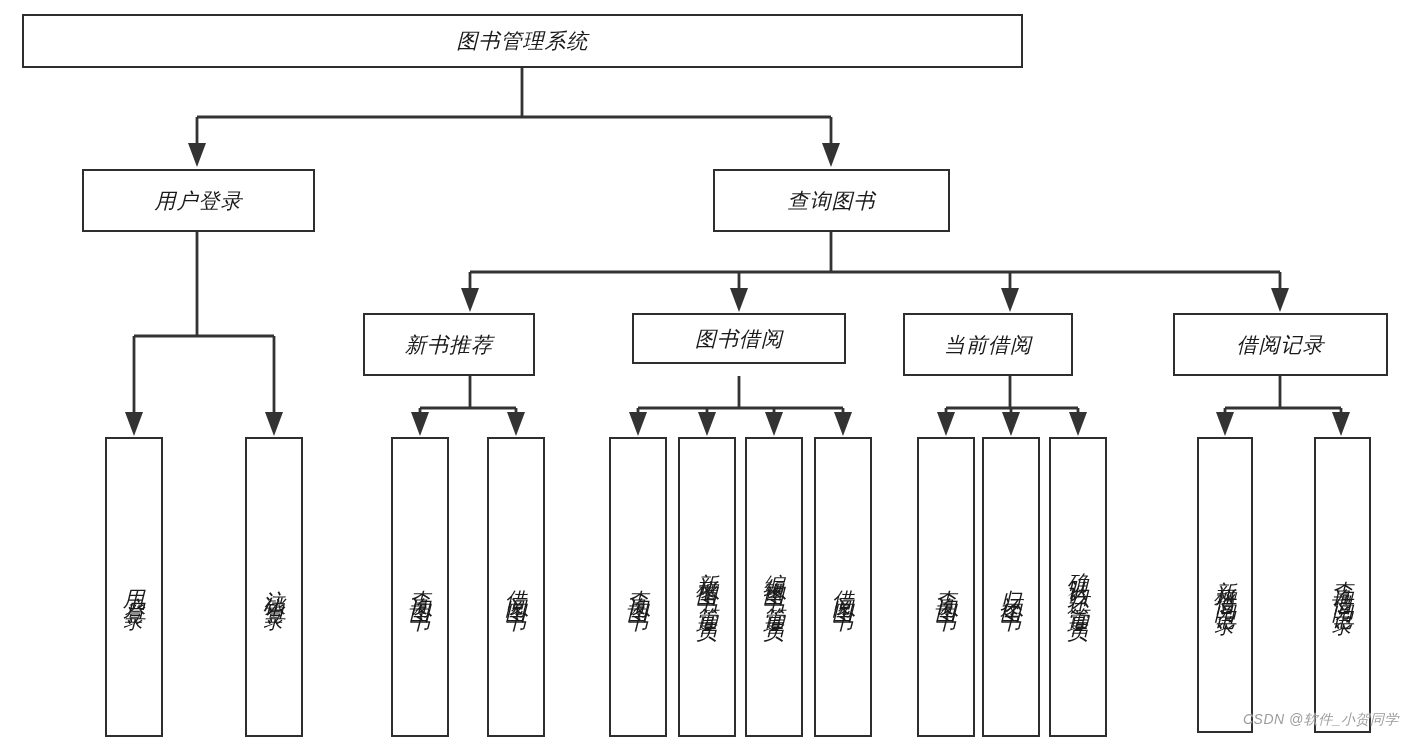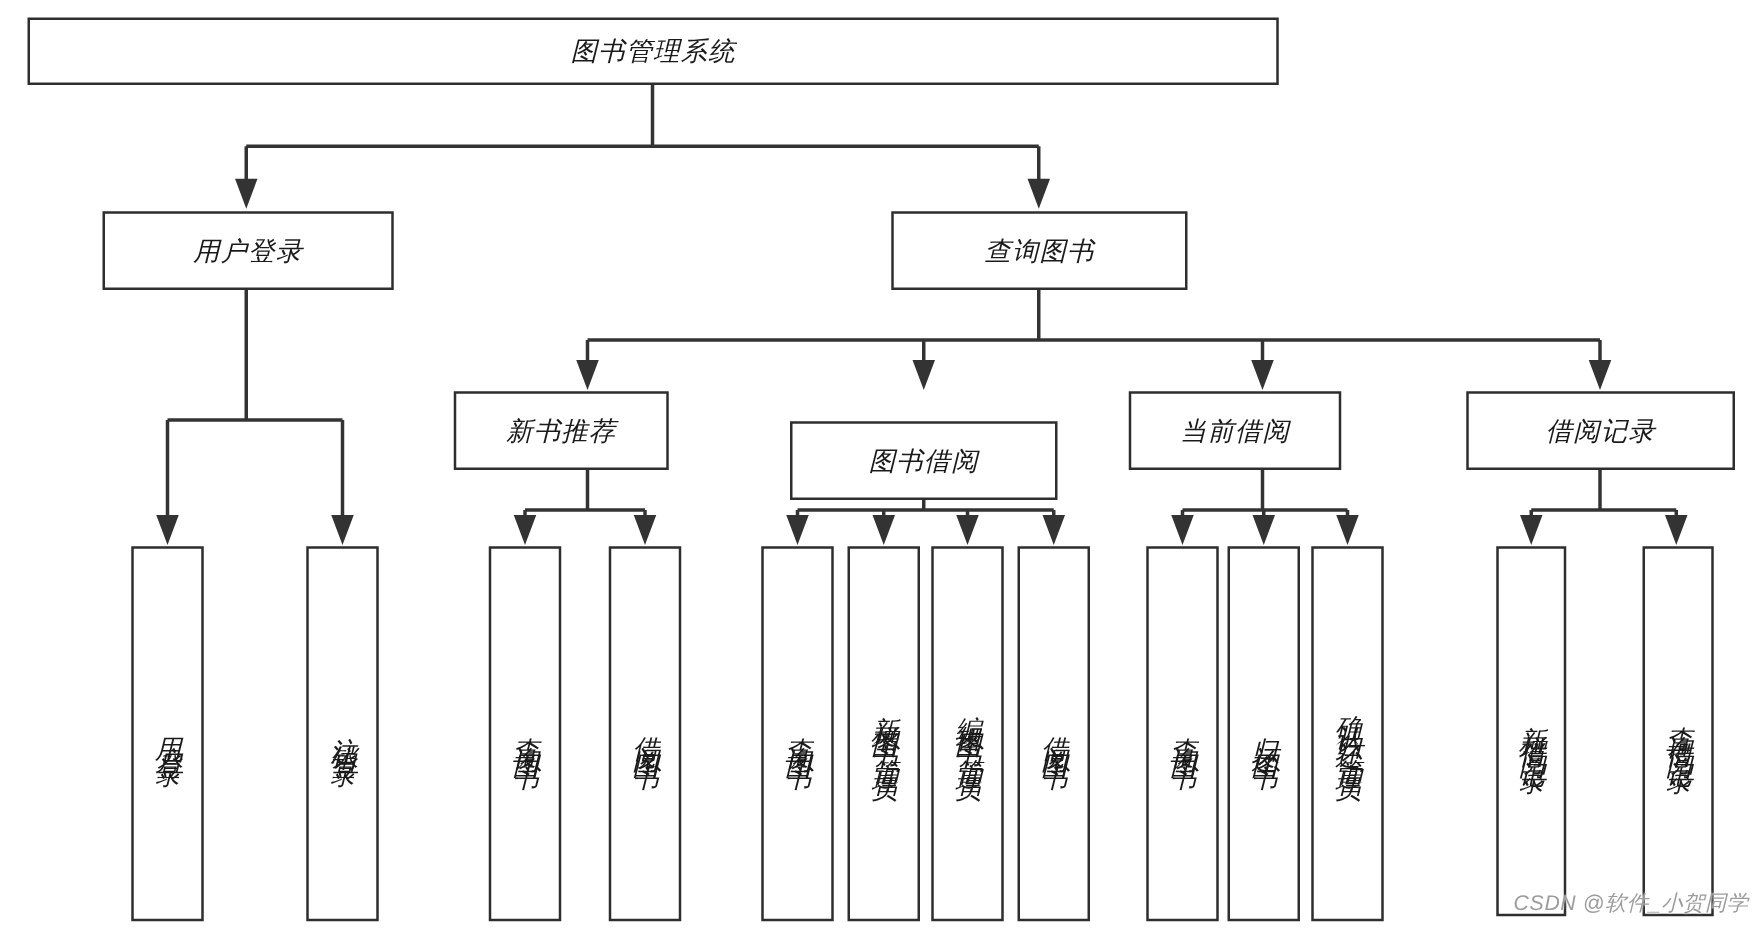--- a/index.html
+++ b/index.html
@@ -40,21 +40,21 @@
     font-size: 21px;
     letter-spacing: 7px;
     line-height: 1;
     white-space: nowrap;
   }
   .watermark {
     position: absolute;
     right: 6px;
     top: 711px;
     z-index: 3;
-    font-size: 17px;
+    font-size: 14px;
     letter-spacing: 0.5px;
     color: #9c9c9c;
     text-shadow: 0 0 2px #ffffff;
     white-space: nowrap;
   }
 </style>
 </head>
 <body>
 
 <div class="canvas">
@@ -132,21 +132,21 @@
   <div class="box" style="left:82px; top:169px; width:233px; height:63px;">
     <span class="h-label">用户登录</span>
   </div>
   <div class="box" style="left:713px; top:169px; width:237px; height:63px;">
     <span class="h-label">查询图书</span>
   </div>
 
   <div class="box" style="left:363px; top:313px; width:172px; height:63px;">
     <span class="h-label">新书推荐</span>
   </div>
-  <div class="box" style="left:632px; top:313px; width:214px; height:63px;margin-top:24px;">
+  <div class="box" style="left:632px; top:313px; width:214px; height:51px;">
     <span class="h-label">图书借阅</span>
   </div>
   <div class="box" style="left:903px; top:313px; width:170px; height:63px;">
     <span class="h-label">当前借阅</span>
   </div>
   <div class="box" style="left:1173px; top:313px; width:215px; height:63px;">
     <span class="h-label">借阅记录</span>
   </div>
 
   <div class="box" style="left:105px; top:437px; width:58px; height:300px;">

